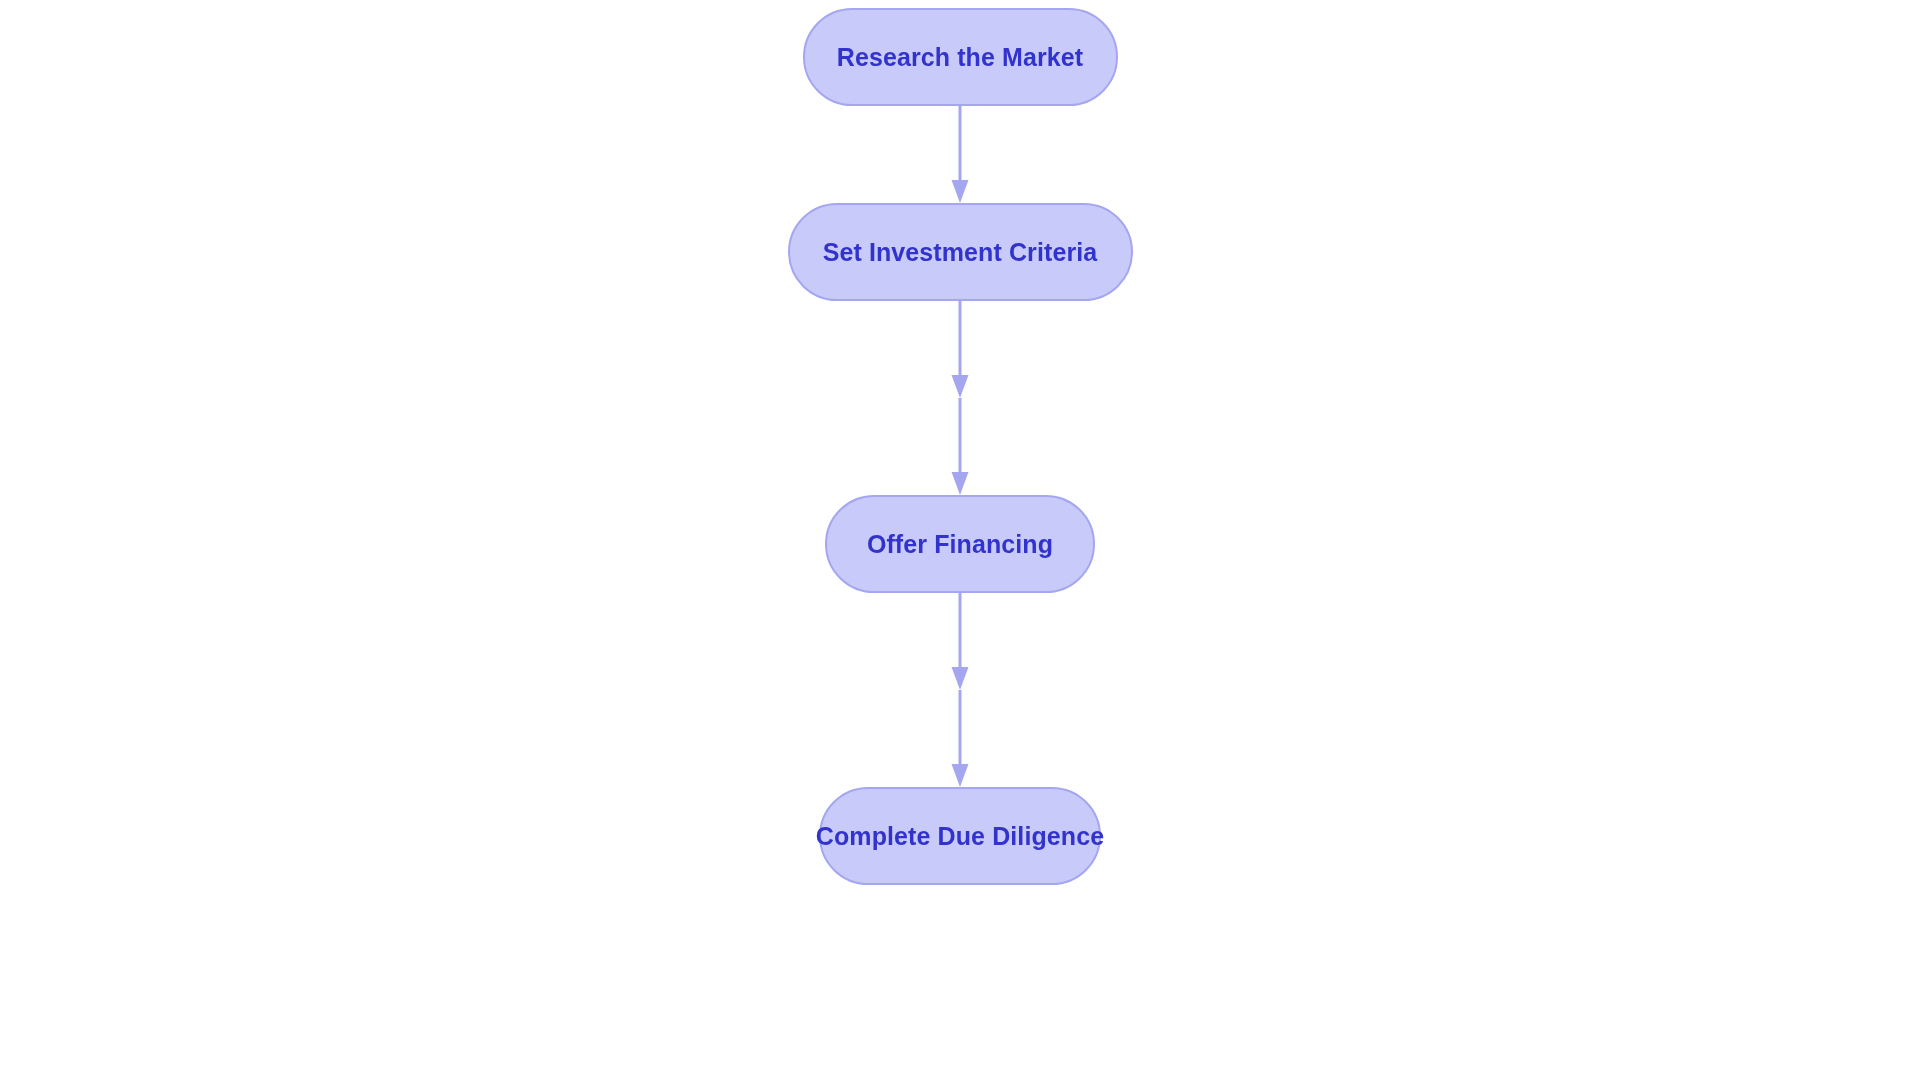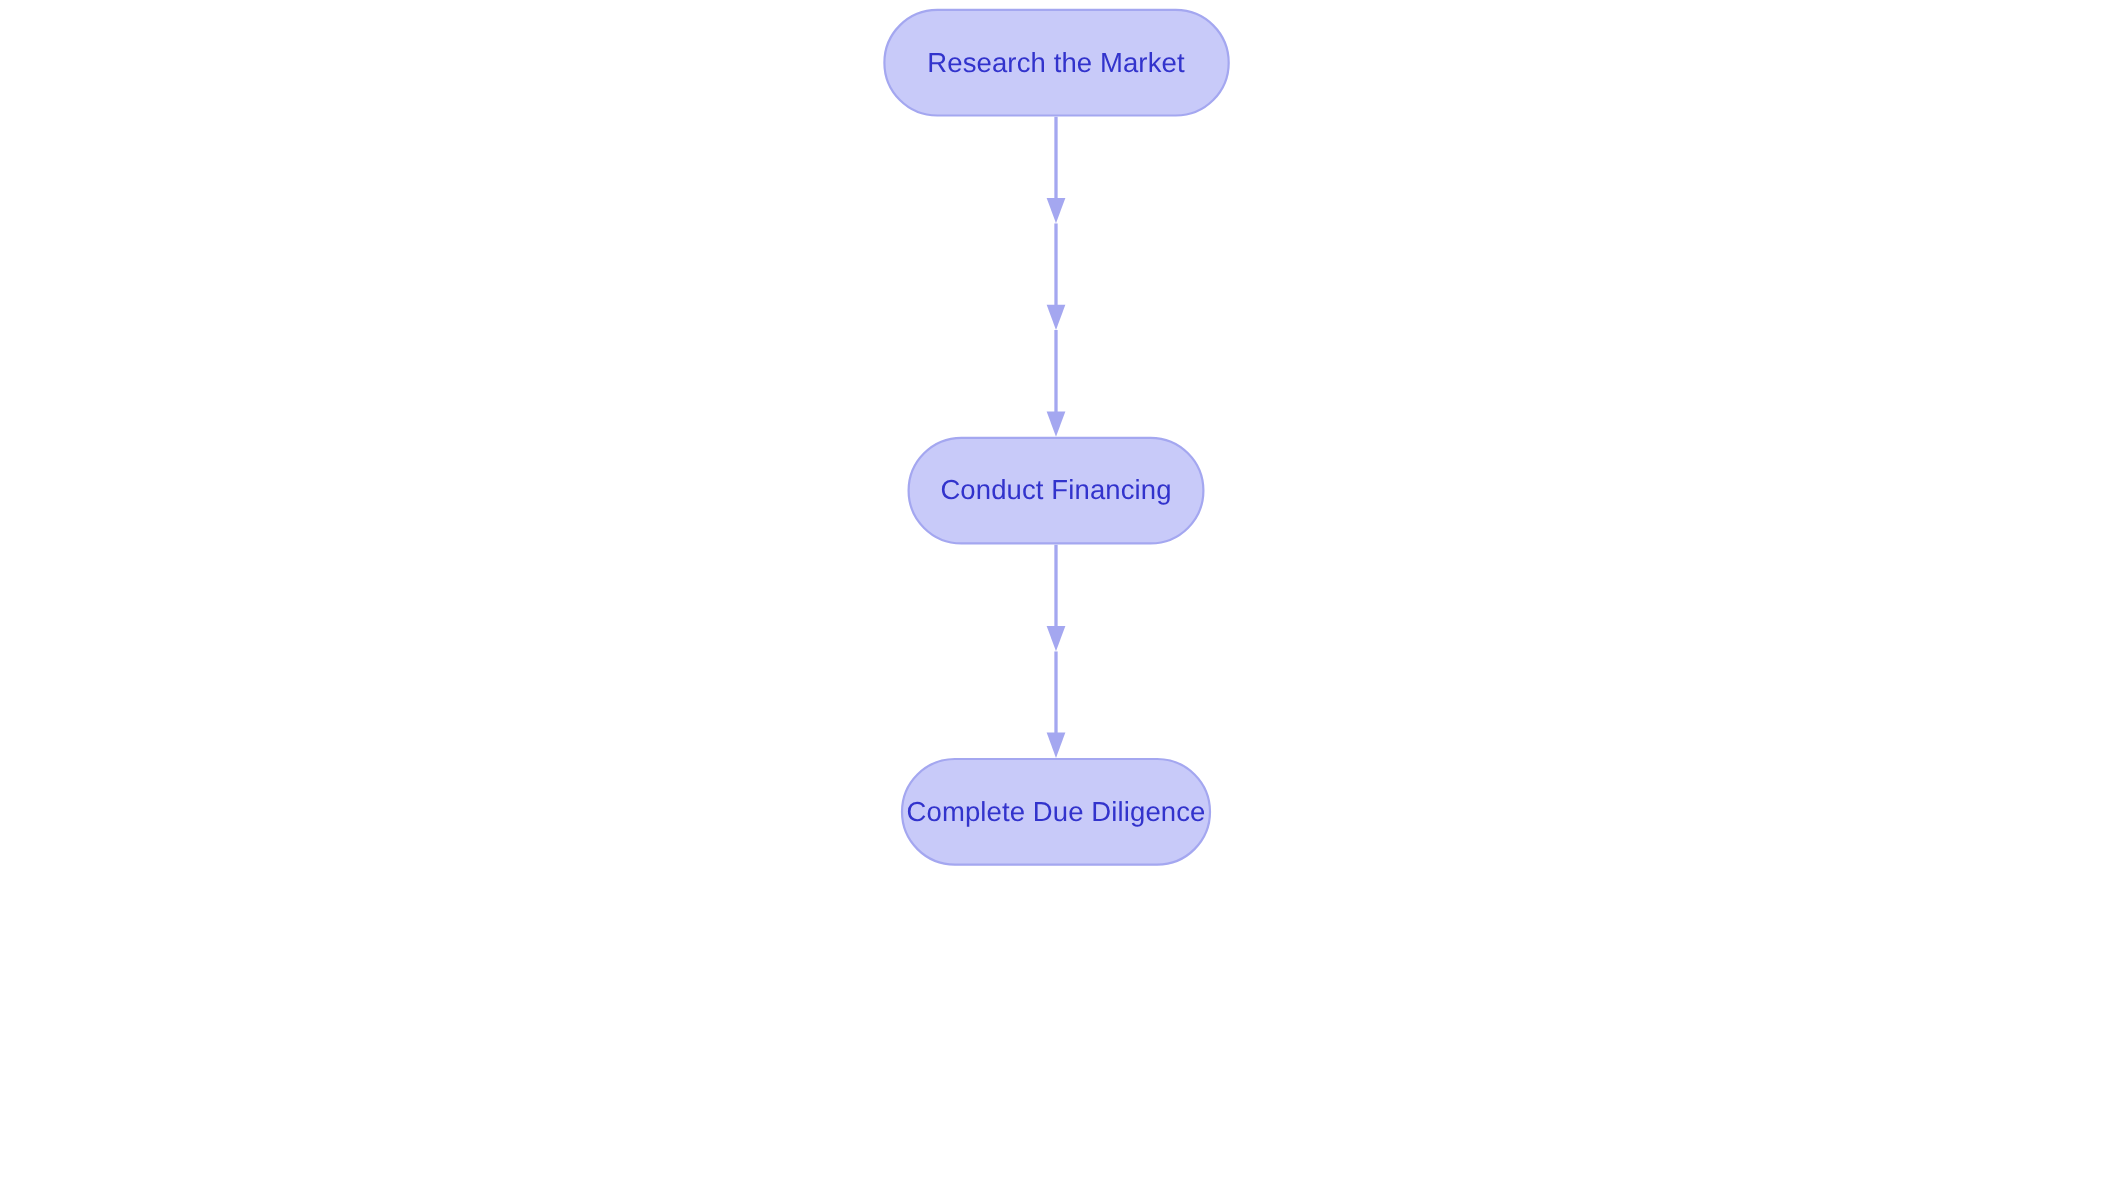--- a/index.html
+++ b/index.html
@@ -41,21 +41,21 @@
     align-items: center;
     justify-content: center;
     flex: 0 0 auto;
   }
   .flow-node-label {
     color: #3233cc;
     font-size: 25px;
     line-height: 1;
     letter-spacing: 0.1px;
     white-space: nowrap;
-    font-weight: 400;
+    font-weight: 700;
   }
   .flow-connector {
     flex: 0 0 auto;
     width: 40px;
     height: 97px;
     display: block;
   }
   .connector-line {
     stroke: #a4a7f0;
     stroke-width: 3;
@@ -73,34 +73,37 @@
 
     <div class="flow-node" style="width:315px; margin-top:8px;">
       <span class="flow-node-label">Research the Market</span>
     </div>
 
     <svg class="flow-connector" viewBox="0 0 40 97" aria-hidden="true">
       <line class="connector-line" x1="20" y1="0" x2="20" y2="75"></line>
       <polygon class="connector-head" points="20,97 11.5,74 28.5,74"></polygon>
     </svg>
 
+    <div class="flow-node" style="width:345px;">
+      <span class="flow-node-label">Set Investment Criteria</span>
+    </div>
 
     <svg class="flow-connector" viewBox="0 0 40 97" aria-hidden="true">
       <line class="connector-line" x1="20" y1="0" x2="20" y2="75"></line>
       <polygon class="connector-head" points="20,97 11.5,74 28.5,74"></polygon>
     </svg>
 
 
     <svg class="flow-connector" viewBox="0 0 40 97" aria-hidden="true">
       <line class="connector-line" x1="20" y1="0" x2="20" y2="75"></line>
       <polygon class="connector-head" points="20,97 11.5,74 28.5,74"></polygon>
     </svg>
 
     <div class="flow-node" style="width:270px;">
-      <span class="flow-node-label">Conduct Financing</span>
+      <span class="flow-node-label">Offer Financing</span>
     </div>
 
     <svg class="flow-connector" viewBox="0 0 40 97" aria-hidden="true">
       <line class="connector-line" x1="20" y1="0" x2="20" y2="75"></line>
       <polygon class="connector-head" points="20,97 11.5,74 28.5,74"></polygon>
     </svg>
 
 
     <svg class="flow-connector" viewBox="0 0 40 97" aria-hidden="true">
       <line class="connector-line" x1="20" y1="0" x2="20" y2="75"></line>

